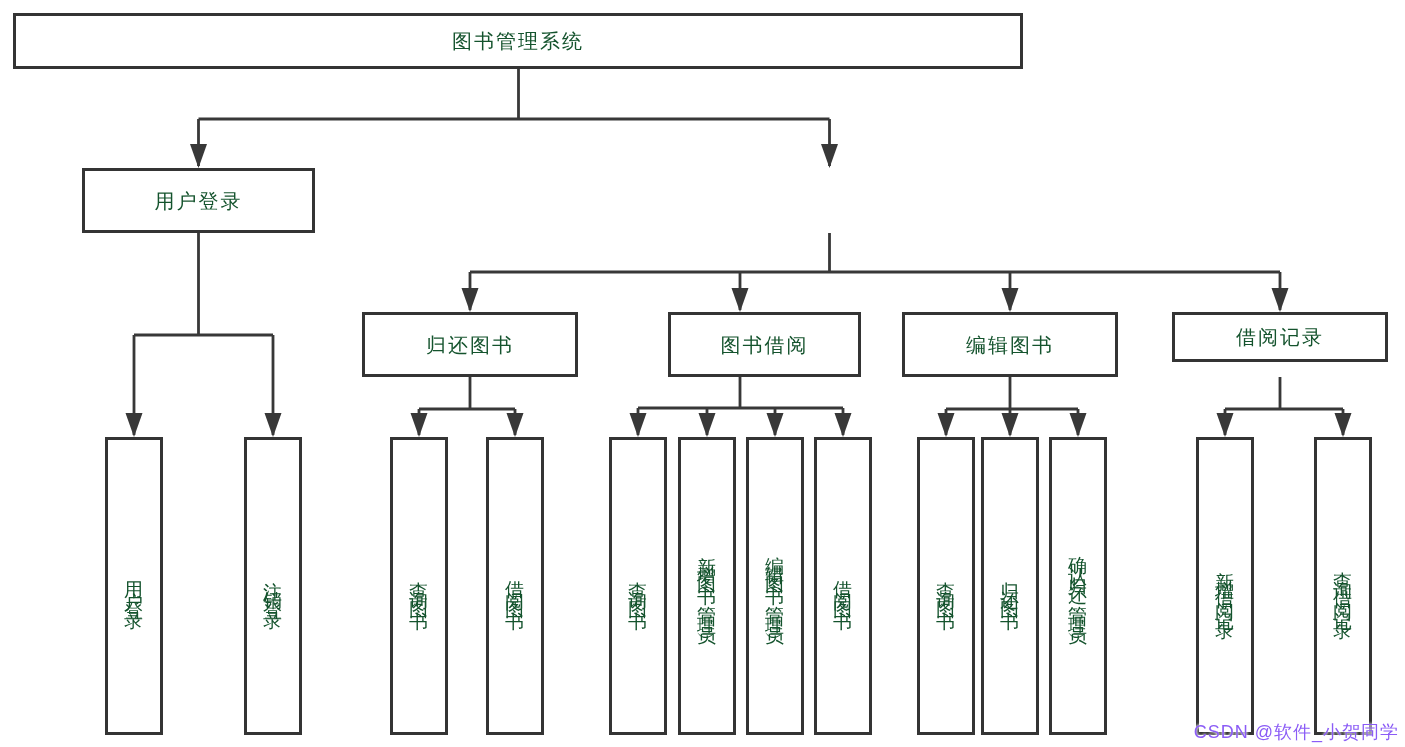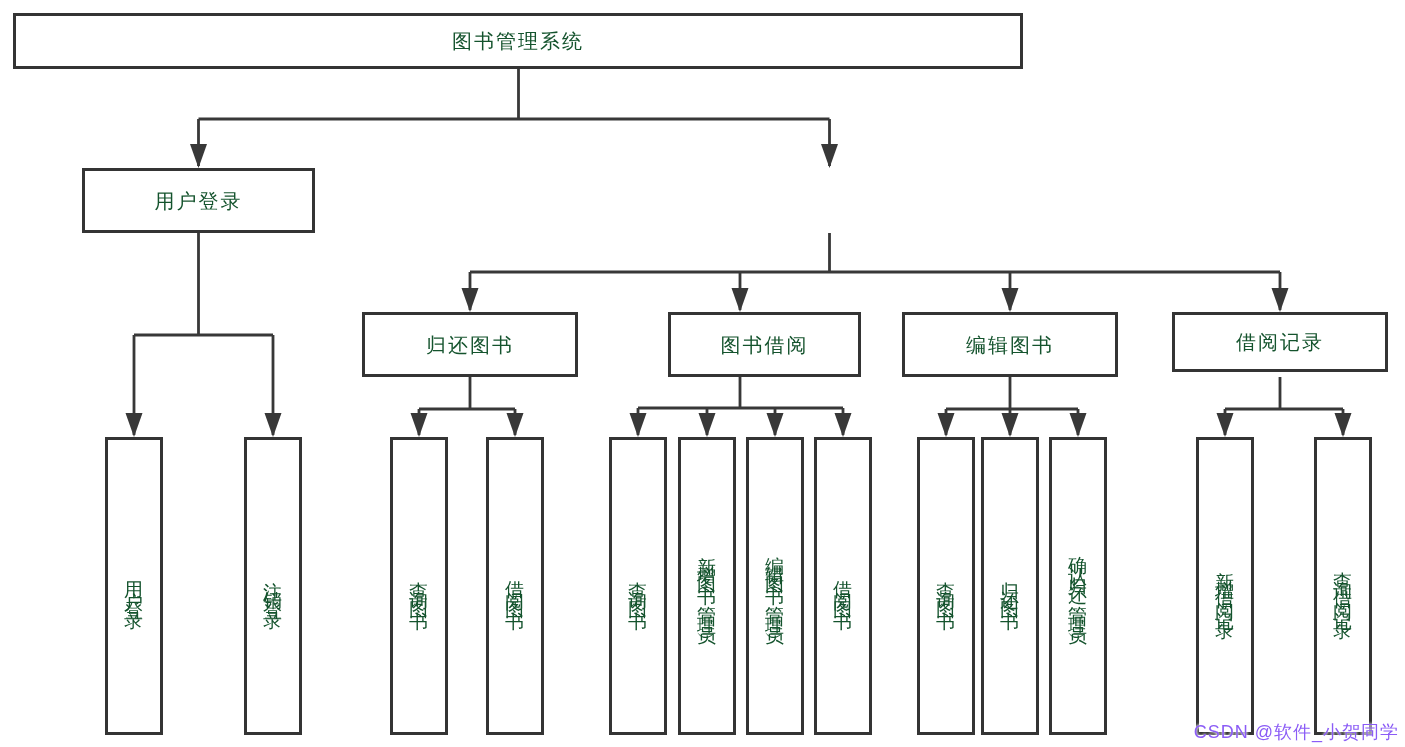--- a/index.html
+++ b/index.html
@@ -62,21 +62,21 @@
     </g>
   </svg>
 
   <div class="node" style="left:13px;top:13px;width:1010px;height:56px">图书管理系统</div>
 
   <div class="node" style="left:82px;top:168px;width:233px;height:65px">用户登录</div>
 
   <div class="node" style="left:362px;top:312px;width:216px;height:65px">归还图书</div>
   <div class="node" style="left:668px;top:312px;width:193px;height:65px">图书借阅</div>
   <div class="node" style="left:902px;top:312px;width:216px;height:65px">编辑图书</div>
-  <div class="node" style="left:1172px;top:312px;width:216px;height:60px">借阅记录</div>
+  <div class="node" style="left:1172px;top:312px;width:216px;height:50px">借阅记录</div>
 
   <div class="node v" style="left:105px;top:437px;width:58px;height:298px">用户登录</div>
   <div class="node v" style="left:244px;top:437px;width:58px;height:298px">注销登录</div>
 
   <div class="node v" style="left:390px;top:437px;width:58px;height:298px">查询图书</div>
   <div class="node v" style="left:486px;top:437px;width:58px;height:298px">借阅图书</div>
 
   <div class="node v" style="left:609px;top:437px;width:58px;height:298px">查询图书</div>
   <div class="node v" style="left:678px;top:437px;width:58px;height:298px">新增图书（管理员）</div>
   <div class="node v" style="left:746px;top:437px;width:58px;height:298px">编辑图书（管理员）</div>

